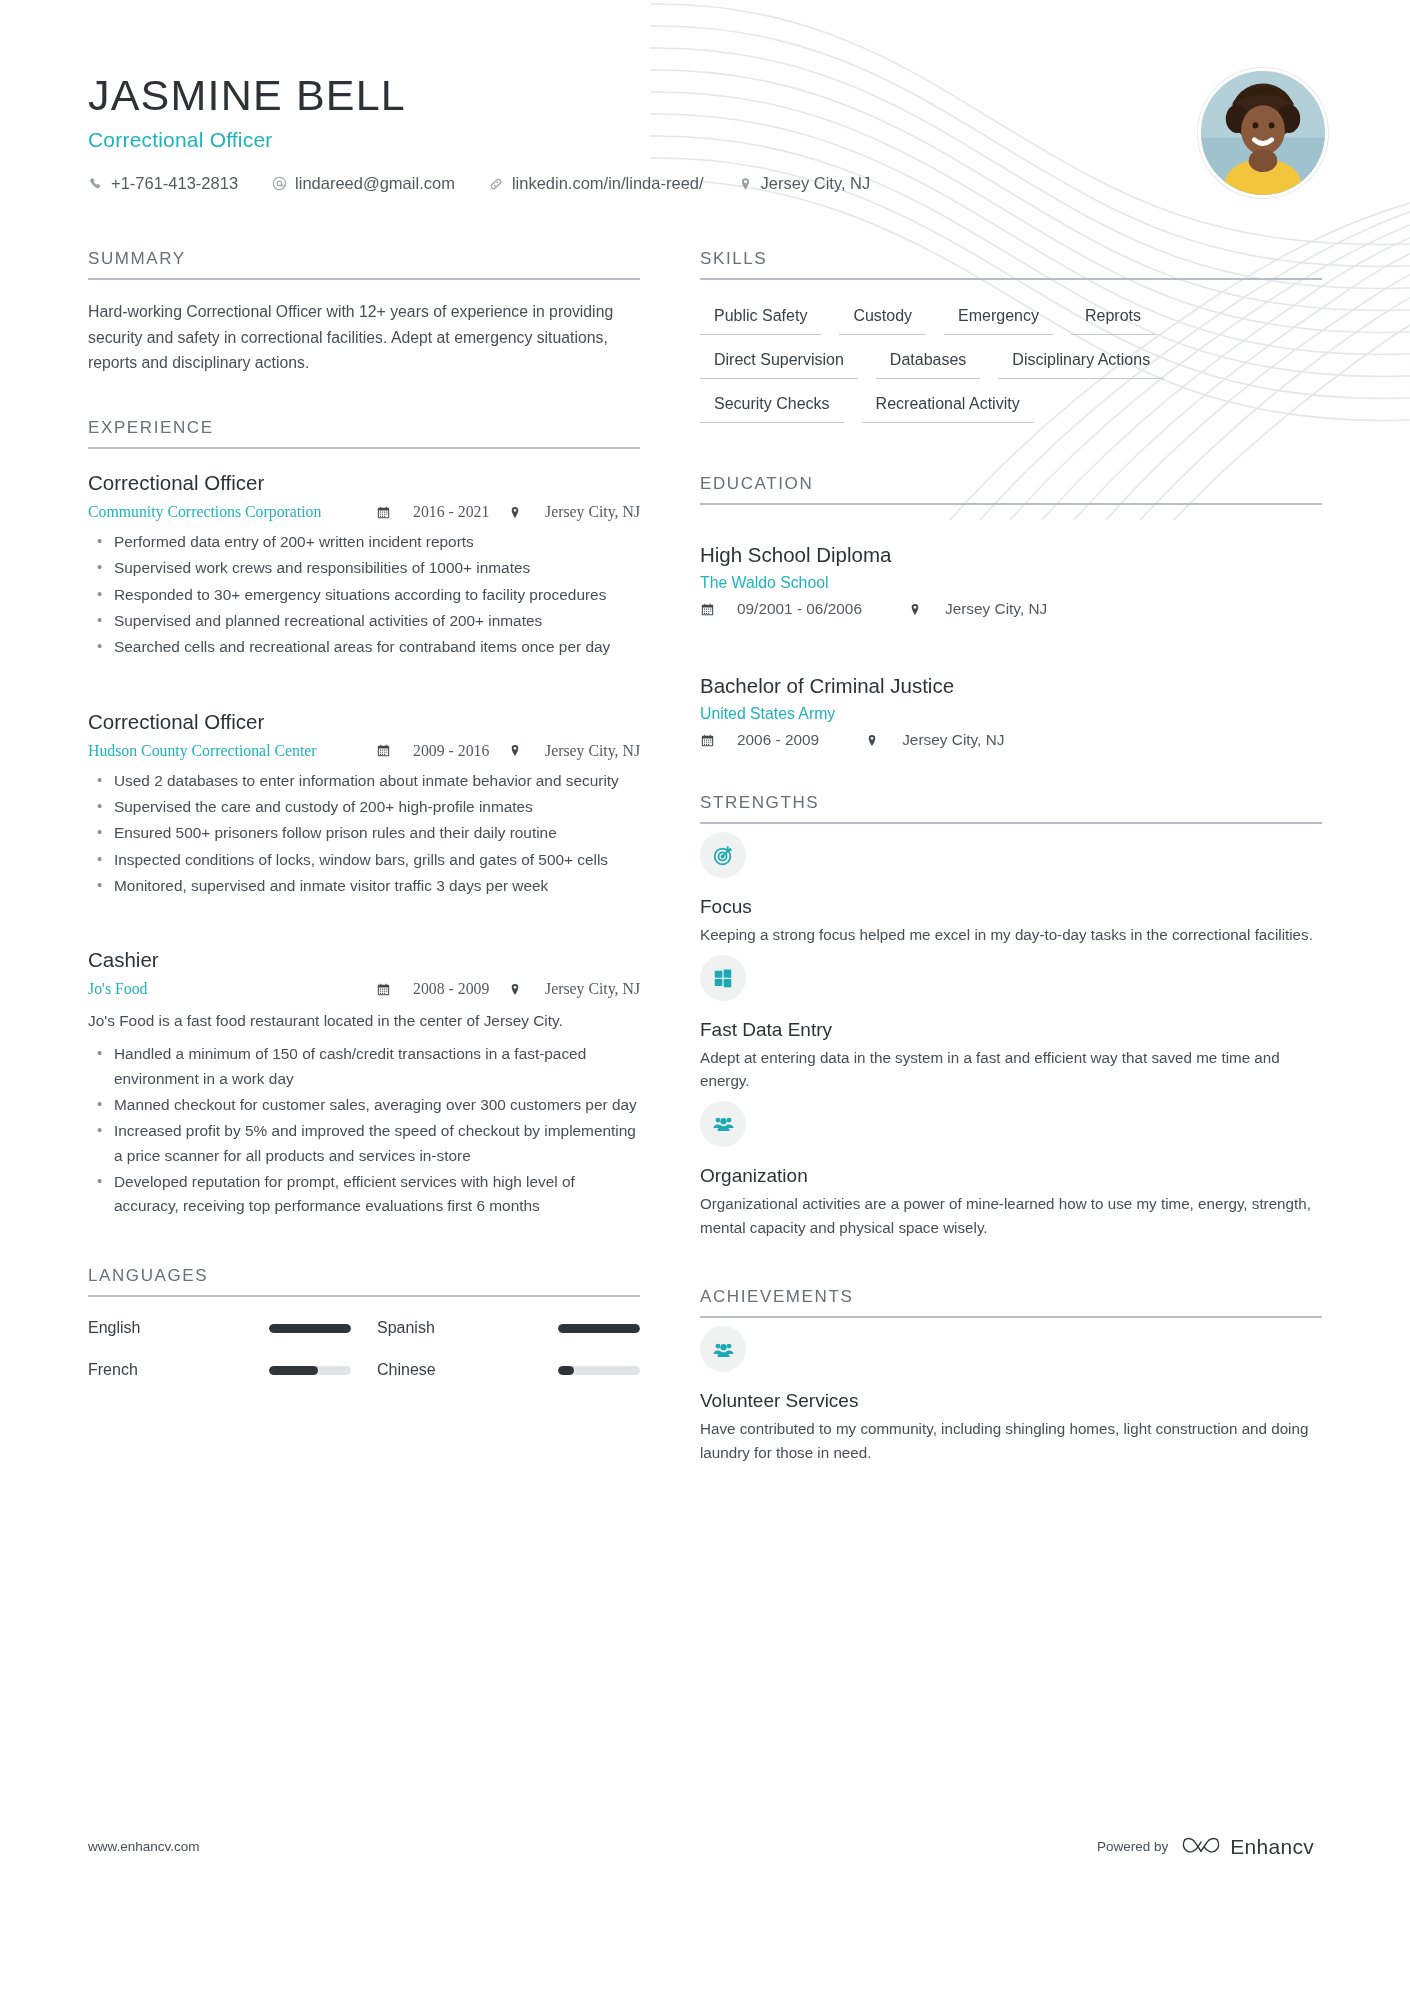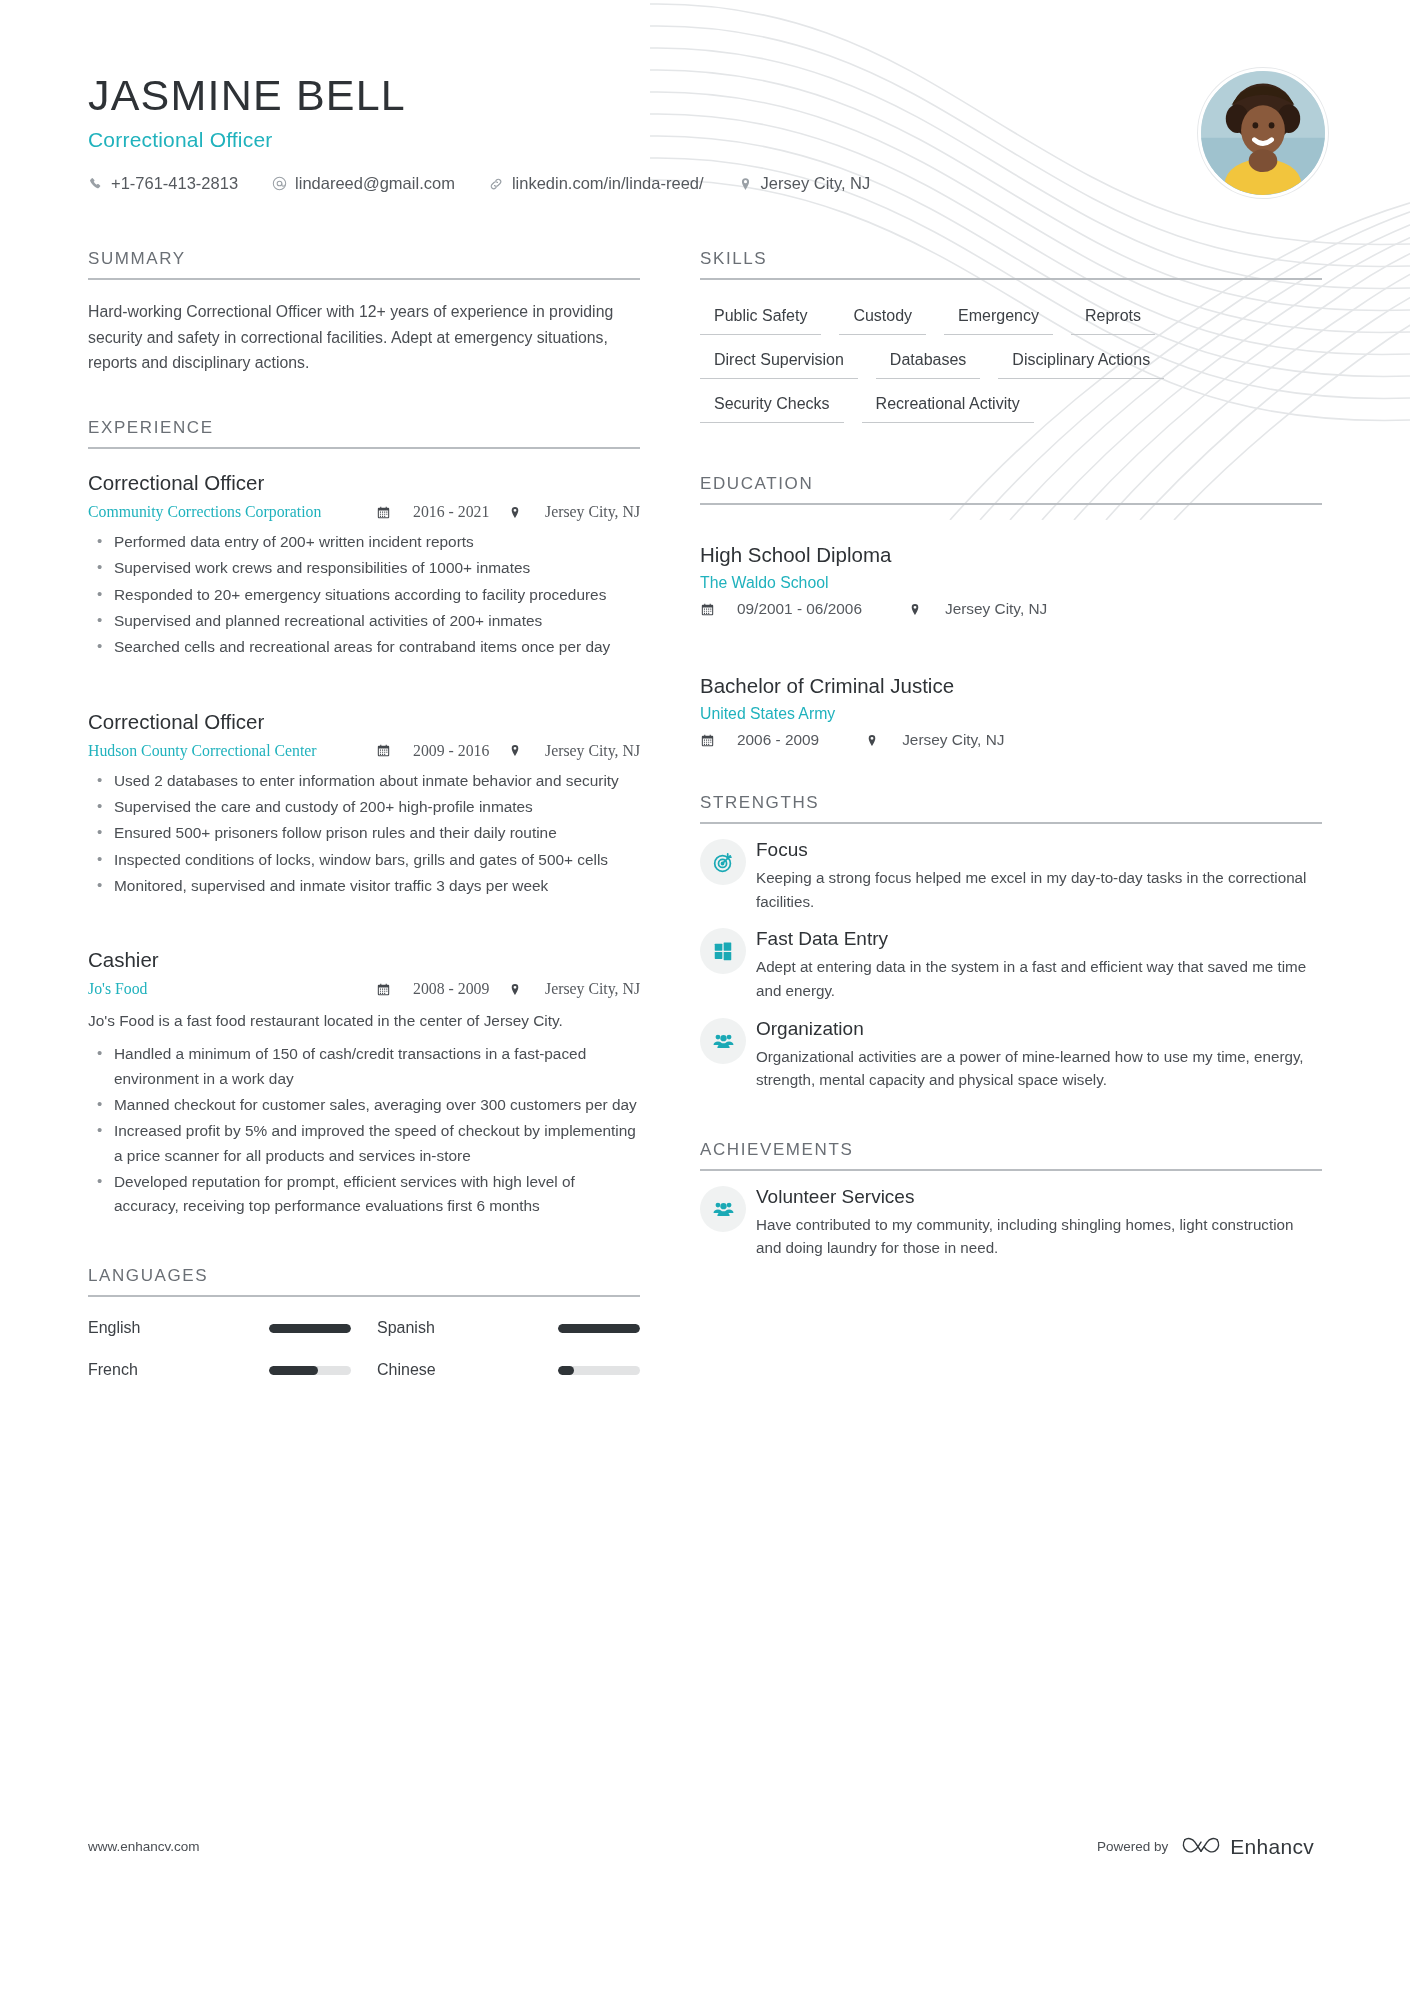--- a/index.html
+++ b/index.html
@@ -103,21 +103,21 @@
   .skill {
     font-size:16px; color:#3c4045; padding:7px 14px 9px;
     border-bottom:1.5px solid #c6c9cc; margin-bottom:9px; white-space:nowrap;
   }
 
   .edu { margin-top:38px; }
   .edu-degree { font-size:20.5px; color:#2e3236; }
   .edu-school { font-size:15.8px; color:#20b2bd; margin-top:7px; }
   .edu-meta { display:flex; align-items:center; margin-top:8px; font-size:15.4px; gap:24px; }
 
-  .strength { display:flex; gap:10px; margin-top:15px; }
+  .strength { display:flex; gap:18px; margin-top:8px;flex-direction:column; }
   .sicon {
     width:46px; height:46px; border-radius:50%; background:#f0f2f2;
     display:flex; align-items:center; justify-content:center; flex:none;
     color:#1aa9b5;
   }
   .sbody { flex:1 1 auto; }
   .s-title { font-size:19px; color:#2e3236; }
   .s-desc { font-size:15.2px; line-height:1.55; color:#4a4e53; margin-top:5px; }
 
   
@@ -260,21 +260,21 @@
                   <svg viewBox="0 0 16 16" width="12" height="13" fill="currentColor">
                       <path d="M8 .8a4.4 4.4 0 0 0-4.4 4.4C3.6 8.6 8 15.2 8 15.2s4.4-6.6 4.4-10A4.4 4.4 0 0 0 8 .8zm0 6.2a1.9 1.9 0 1 1 0-3.8 1.9 1.9 0 0 1 0 3.8z"></path>
                     </svg>
                 </span>
                 <span>Jersey City, NJ</span>
               </span>
             </div>
             <ul class="bullets">
               <li>Performed data entry of 200+ written incident reports</li>
               <li>Supervised work crews and responsibilities of 1000+ inmates</li>
-              <li>Responded to 20+ emergency situations according to facility procedures</li>
+              <li>Responded to 30+ emergency situations according to facility procedures</li>
               <li>Supervised and planned recreational activities of 200+ inmates</li>
               <li>Searched cells and recreational areas for contraband items once per day</li>
             </ul>
           </div>
 
           <div style="height:26px"></div>
 
           <div class="exp">
             <div class="exp-role">Correctional Officer</div>
             <div class="exp-meta">

